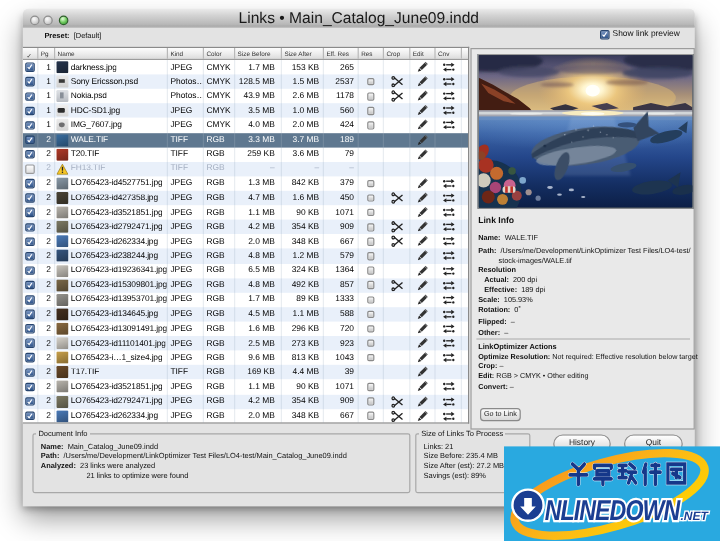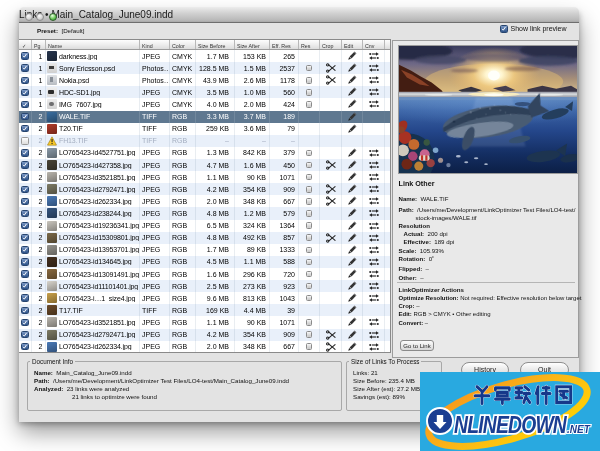--- a/index.html
+++ b/index.html
@@ -2,21 +2,21 @@
 <html><head><meta charset="utf-8"><style>
 *{margin:0;padding:0;box-sizing:border-box}
 html,body{width:600px;height:451px;overflow:hidden;background:#fff;
  font-family:"Liberation Sans",sans-serif;position:relative}
 .win{position:absolute;left:19px;top:11px;width:560px;height:411px;
  background:#e3e3e3;
  box-shadow:0 10px 22px rgba(0,0,0,.4),0 2px 6px rgba(0,0,0,.3)}
 .tbar{position:absolute;left:0;top:-4px;width:100%;height:16px;border-radius:5px 5px 0 0;
  background:linear-gradient(#ececec,#d2d2d2 40%,#b8b8b8 88%,#a8a8a8);
  border-bottom:1px solid #6e6e6e;
- font-size:10px;color:#1a1a1a;line-height:16.5px}
+ font-size:13px;color:#1a1a1a;text-align:center;line-height:16.5px}
 .tl{position:absolute;top:6.2px;width:8px;height:8px;border-radius:50%}
 .tl1{left:5.8px;background:radial-gradient(circle at 38% 30%,#fbfbfb,#d6d6d6 55%,#a8a8a8);border:.6px solid #8e8e8e}
 .tl2{left:17.2px;background:radial-gradient(circle at 38% 30%,#fbfbfb,#d6d6d6 55%,#a8a8a8);border:.6px solid #8e8e8e}
 .tl3{left:29.8px;width:8.6px;height:8.6px;top:5.9px;background:radial-gradient(circle at 38% 28%,#eaffe0,#6cc95a 55%,#2f8432);border:.6px solid #2e5e2a}
 .preset{position:absolute;left:18px;top:16px;font-size:6.2px;color:#111}
 
 .tbl{position:absolute;left:0;top:28px;width:372px;height:314px;background:#fff;
  border-top:1px solid #8a8a8a;border-right:1px solid #8a8a8a;border-bottom:1px solid #8a8a8a;
  font-size:7px;overflow:hidden}
 .thead{display:flex;height:10px;background:linear-gradient(#fdfdfd,#eee 50%,#dcdcdc);
@@ -1083,21 +1083,21 @@
  <circle cx="50" cy="121" r="2.2" fill="#6c7c9c"></circle>
 </g>
 <g fill="#cfd8e8" opacity="0.8">
  <ellipse cx="60" cy="112" rx="2.4" ry="1.2"></ellipse>
           <ellipse cx="68" cy="118" rx="2" ry="1"></ellipse>
  <ellipse cx="78" cy="114" rx="2.2" ry="1.1"></ellipse>
           <ellipse cx="88" cy="120" rx="1.8" ry="0.9"></ellipse>
 </g>
 </svg>
   <div class="li">
-<div class="h">Link Other</div>
+<div class="h">Link Info</div>
 <div style="margin-top:7px"><b>Name:</b>&nbsp; WALE.TIF</div>
 <div style="margin-top:2px"><b>Path:</b>&nbsp; /Users/me/Development/LinkOptimizer Test Files/LO4-test/<br>
 <span style="padding-left:17px">stock-images/WALE.tif</span></div>
 <div style="margin-top:-1px"><b>Resolution</b></div>
 <div style="padding-left:5px"><b>Actual:</b>&nbsp; 200 dpi</div>
 <div style="padding-left:5px"><b>Effective:</b>&nbsp; 189 dpi</div>
 <div><b>Scale:</b>&nbsp; 105.93%</div>
 <div><b>Rotation:</b>&nbsp; 0˚</div>
 <div style="margin-top:1px"><b>Flipped:</b>&nbsp; –</div>
 <div style="margin-top:1px"><b>Other:</b>&nbsp; –</div>

